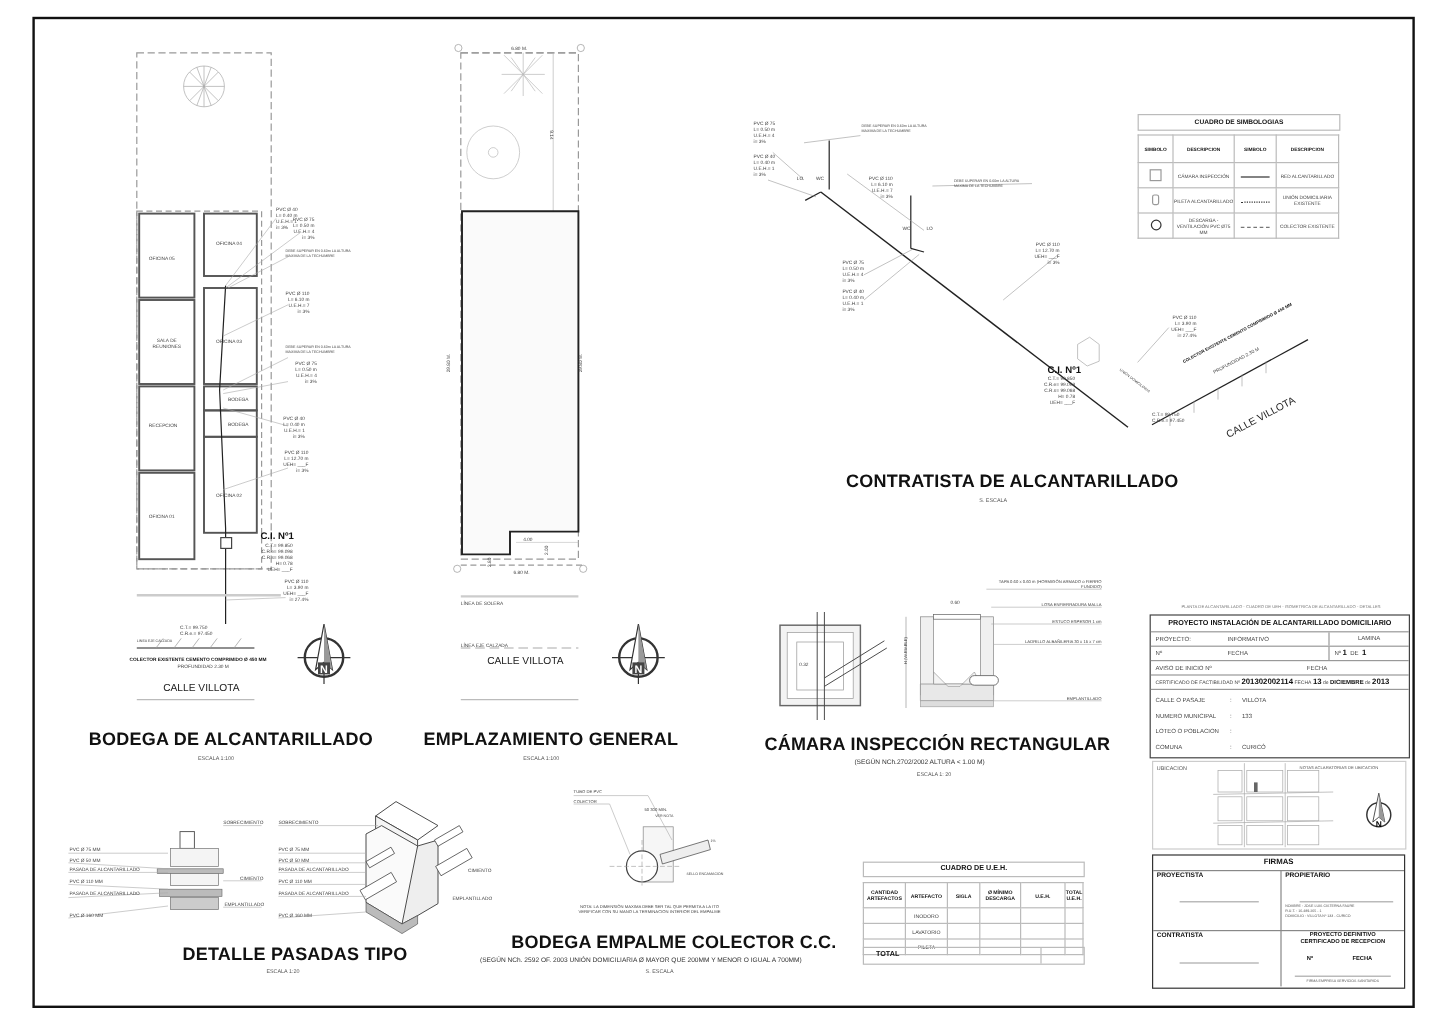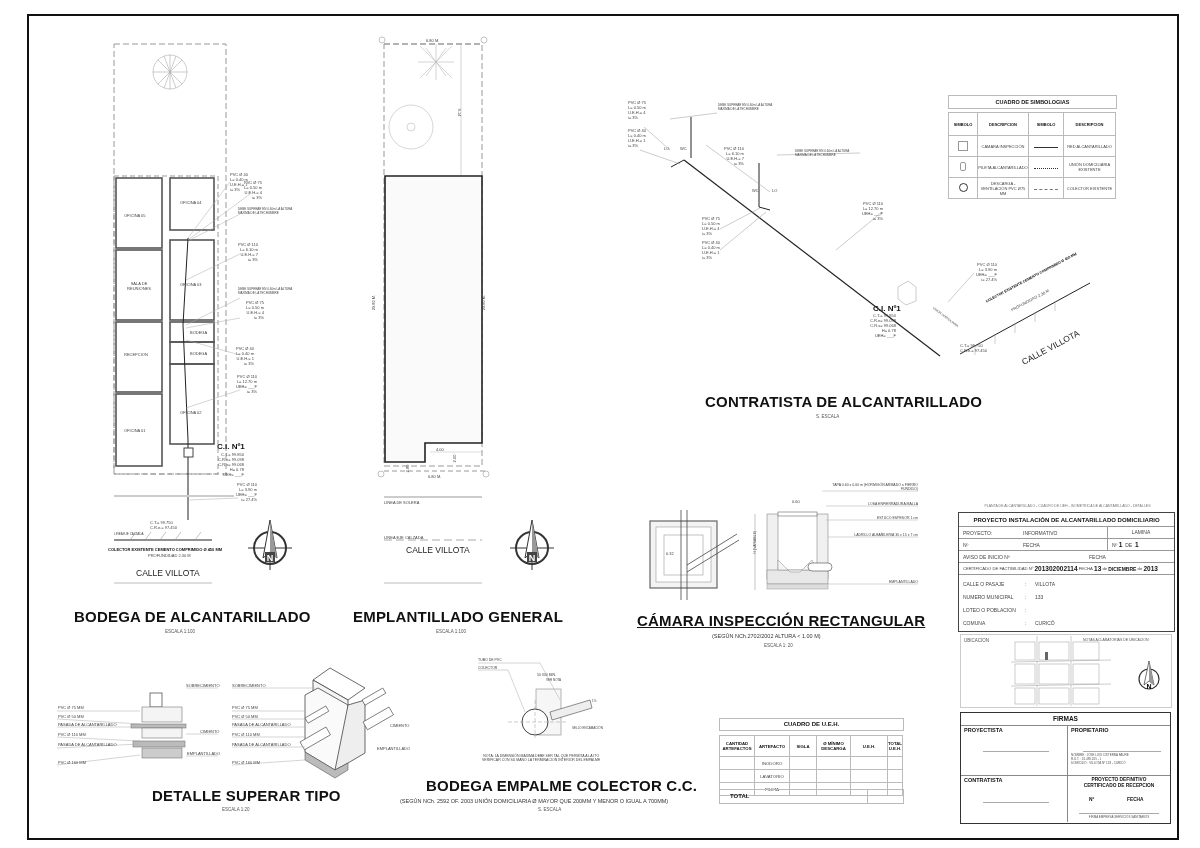--- a/index.html
+++ b/index.html
@@ -202,21 +202,21 @@
   <div class="abs tiny" style="left:456px;top:110px;transform:rotate(90deg);">9.14</div>
   <div class="abs tiny" style="left:366px;top:300px;transform:rotate(-90deg);">29.80 M.</div>
   <div class="abs tiny" style="left:476px;top:300px;transform:rotate(-90deg);">29.80 M.</div>
   <div class="abs tiny" style="left:436px;top:447px;">4.00</div>
   <div class="abs tiny" style="left:451px;top:456px;transform:rotate(-90deg);">2.00</div>
   <div class="abs tiny" style="left:404px;top:466px;transform:rotate(-90deg);">2.80</div>
   <div class="abs tiny" style="left:428px;top:474px;">6.80 M.</div>
   <div class="abs tiny" style="left:384px;top:500px;">LÍNEA DE SOLERA</div>
   <div class="abs tiny" style="left:384px;top:535px;">LÍNEA EJE CALZADA</div>
   <div class="abs street" style="left:406px;top:545px;">CALLE VILLOTA</div>
-  <div class="abs ttl" style="left:353px;top:608px;">EMPLANTILLADO GENERAL</div>
+  <div class="abs ttl" style="left:353px;top:608px;">EMPLAZAMIENTO GENERAL</div>
   <div class="abs sub" style="left:436px;top:629px;">ESCALA 1:100</div>
 </div>
 
 <div>
   <svg width="1200" height="848" style="left:0;top:0">
     <polyline points="684,160 940,356" fill="none" stroke="#222" stroke-width="1.2"></polyline>
     <line x1="684" y1="160" x2="671" y2="167" stroke="#222"></line>
     <line x1="691" y1="158" x2="691" y2="117" stroke="#222"></line>
     <line x1="759" y1="207" x2="759" y2="163" stroke="#222"></line>
     <line x1="759" y1="207" x2="770" y2="210" stroke="#222"></line>
@@ -351,21 +351,21 @@
     <line x1="755" y1="514" x2="755" y2="590" stroke="#888" stroke-width=".5"></line>
   </svg>
   <div class="abs tiny" style="left:826px;top:483px;width:92px;text-align:right;font-size:3.5px;">TAPA 0.60 x 0.60 m (HORMIGÓN ARMADO o FIERRO FUNDIDO)</div>
   <div class="abs tiny" style="left:826px;top:502px;width:92px;text-align:right;font-size:3.5px;">LOSA ENFIERRADURA MALLA</div>
   <div class="abs tiny" style="left:826px;top:516px;width:92px;text-align:right;font-size:3.5px;">ESTUCO ESPESOR 1 cm</div>
   <div class="abs tiny" style="left:826px;top:533px;width:92px;text-align:right;font-size:3.5px;">LADRILLO ALBAÑILERIA 30 x 15 x 7 cm</div>
   <div class="abs tiny" style="left:826px;top:580px;width:92px;text-align:right;font-size:3.5px;">EMPLANTILLADO</div>
   <div class="abs tiny" style="left:792px;top:499px;">0.60</div>
   <div class="abs tiny" style="left:666px;top:551px;">0.32</div>
   <div class="abs tiny" style="left:744px;top:540px;transform:rotate(-90deg);font-size:3.5px;">H (VARIABLE)</div>
-  <div class="abs ttl" style="left:637px;top:612px;text-decoration:underline;">CÁMARA INSPECCIÓN RECTANGULAR</div>
+  <div class="abs ttl" style="left:637px;top:612px;">CÁMARA INSPECCIÓN RECTANGULAR</div>
   <div class="abs" style="left:712px;top:633px;font-size:5.5px;color:#333;white-space:nowrap;">(SEGÚN NCh.2702/2002 ALTURA &lt; 1.00 M)</div>
   <div class="abs sub" style="left:764px;top:643px;">ESCALA 1: 20</div>
 </div>
 
 <div>
   <svg width="1200" height="848" style="left:0;top:0">
     <rect x="150" y="693" width="12" height="14" fill="#fff" stroke="#555" stroke-width=".8"></rect>
     <rect x="142" y="707" width="40" height="15" fill="#f4f4f4" stroke="#777" stroke-width=".6"></rect>
     <rect x="131" y="724" width="55" height="4" fill="#bbb" stroke="#666" stroke-width=".5"></rect>
     <rect x="142" y="728" width="40" height="10" fill="#f4f4f4" stroke="#777" stroke-width=".6"></rect>
@@ -412,21 +412,21 @@
   <div class="abs tiny" style="left:187px;top:751px;">EMPLANTILLADO</div>
   <div class="abs tiny" style="left:232px;top:683px;">SOBRECIMIENTO</div>
   <div class="abs tiny" style="left:232px;top:705px;">PVC Ø 75 MM</div>
   <div class="abs tiny" style="left:232px;top:714px;">PVC Ø 50 MM</div>
   <div class="abs tiny" style="left:232px;top:722px;">PASADA DE ALCANTARILLADO</div>
   <div class="abs tiny" style="left:232px;top:732px;">PVC Ø 110 MM</div>
   <div class="abs tiny" style="left:232px;top:742px;">PASADA DE ALCANTARILLADO</div>
   <div class="abs tiny" style="left:232px;top:760px;">PVC Ø 160 MM</div>
   <div class="abs tiny" style="left:390px;top:723px;">CIMIENTO</div>
   <div class="abs tiny" style="left:377px;top:746px;">EMPLANTILLADO</div>
-  <div class="abs ttl" style="left:152px;top:787px;">DETALLE SUPERAR TIPO</div>
+  <div class="abs ttl" style="left:152px;top:787px;">DETALLE PASADAS TIPO</div>
   <div class="abs sub" style="left:222px;top:807px;">ESCALA 1:20</div>
 </div>
 
 <div>
   <svg width="1200" height="848" style="left:0;top:0">
     <rect x="536" y="689" width="25" height="46" fill="#f6f6f6" stroke="#888" stroke-width=".6"></rect>
     <circle cx="535" cy="722" r="13" fill="#fff" stroke="#444" stroke-width="1"></circle>
     <line x1="508" y1="722" x2="568" y2="722" stroke="#999" stroke-dasharray="4,2" stroke-width=".5"></line>
     <line x1="535" y1="700" x2="535" y2="738" stroke="#999" stroke-dasharray="4,2" stroke-width=".5"></line>
     <polygon points="550,712 590,700 592,708 552,720" fill="#eee" stroke="#444" stroke-width=".6"></polygon>

